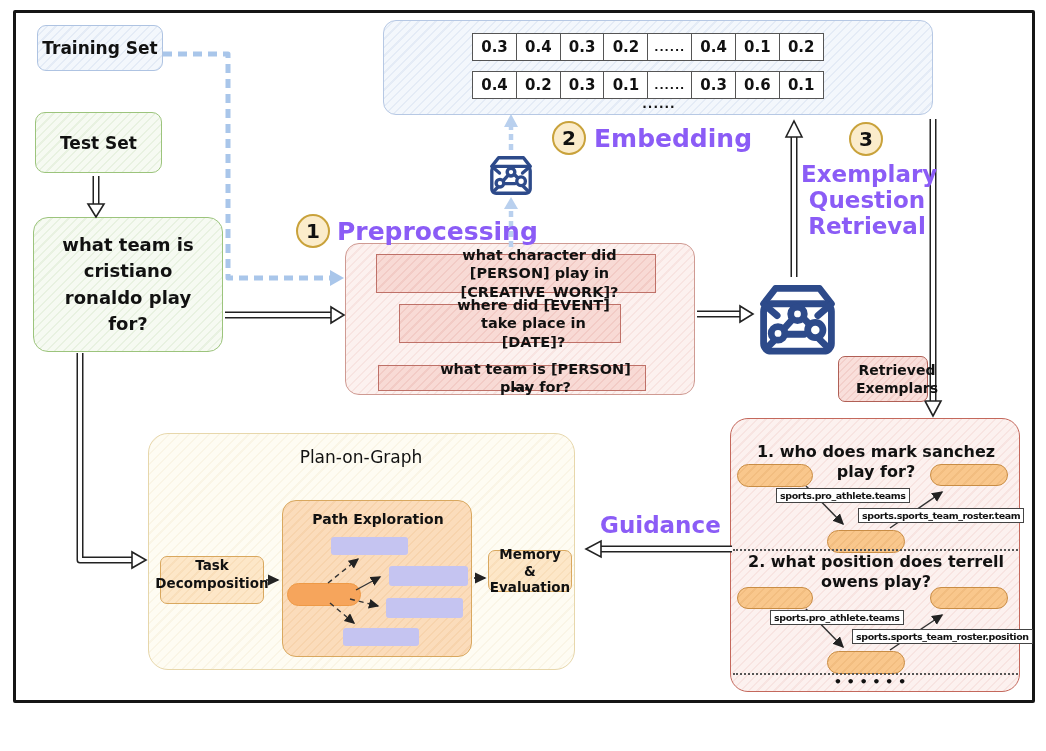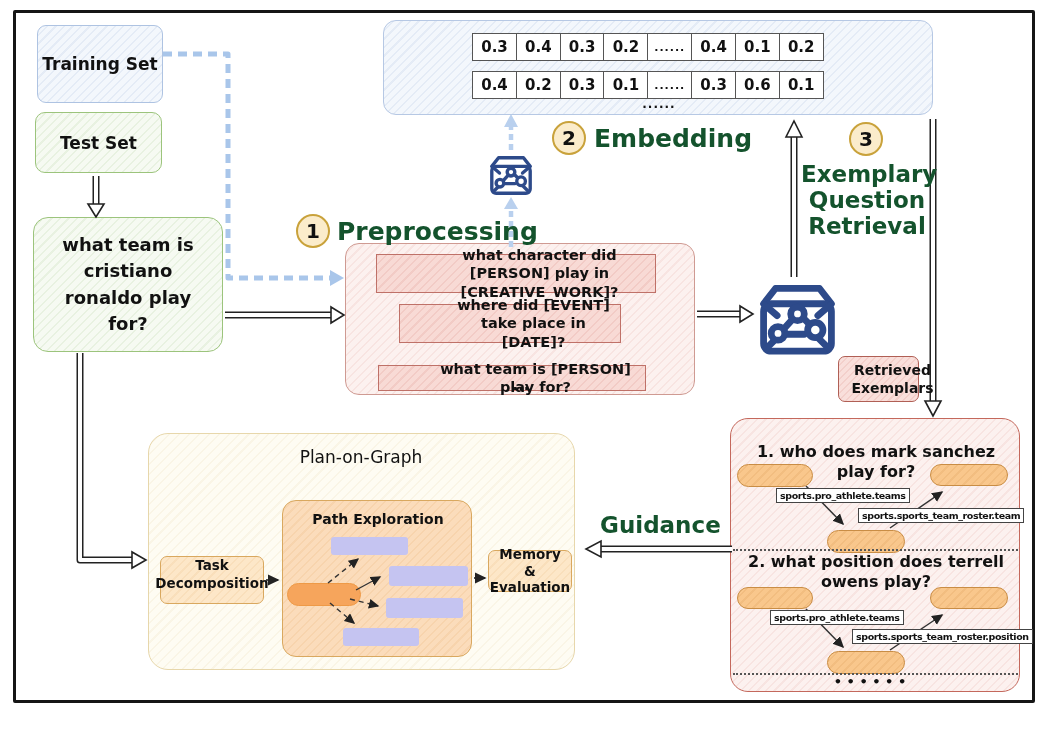--- a/index.html
+++ b/index.html
@@ -21,35 +21,35 @@
   .pink-inner{border:1.4px solid #bf7168;display:flex;align-items:center;justify-content:center;text-align:center;font-size:14.5px;font-weight:700;line-height:1.25;}
   .ex-box{border:1.8px solid #c4685c;border-radius:18px;}
   .tag{border:1.5px solid #b05f55;border-radius:7px;background-color:#f9dfdb;background-image:repeating-linear-gradient(135deg,rgba(200,95,85,.12) 0 1.5px,transparent 1.5px 5px);}
   .plan-outer{border:1.8px solid #e7d7ab;border-radius:20px;}
   .plan-small{border:1.5px solid #d9a85f;border-radius:7px;background-color:#fde7c8;background-image:repeating-linear-gradient(135deg,rgba(215,150,70,.10) 0 1.5px,transparent 1.5px 6px);display:flex;justify-content:center;text-align:center;font-weight:700;}
   .path-box{border:1.5px solid #d9a85f;border-radius:14px;}
   .orange-node{background:#f6a55c;border:1px solid #ee9a47;border-radius:12px;}
   .purple-rect{background:#c5c4f1;border-radius:3px;}
   .ex-node{border:1.4px solid #c98d45;border-radius:12px;}
   .num-circle{background:#fbeccb;border:2.5px solid #c9a23b;border-radius:50%;display:flex;align-items:center;justify-content:center;font-weight:700;font-size:20px;color:#111;z-index:12;}
-  .step-label{font-weight:700;color:#14532d;z-index:12;}
+  .step-label{font-weight:700;color:#8b5cf6;z-index:12;}
   .cell{width:43px;height:26px;border:1.2px solid #555;background:#fff;display:flex;align-items:center;justify-content:center;font-size:15px;font-weight:700;margin-right:-1.2px;}
   .cell.dots{font-size:11px;letter-spacing:1px;}
   .rel-label{background:#fff;border:1px solid #444;font-size:9.5px;font-weight:700;letter-spacing:-0.4px;padding:1px 3px;white-space:nowrap;z-index:11;}
   .dotted-sep{border-top:2.2px dotted #555;z-index:10;}
   .ctr{display:flex;align-items:center;justify-content:center;text-align:center;}
   svg.overlay{position:absolute;left:0;top:0;z-index:6;pointer-events:none;}
   .z10{z-index:10;}
 </style>
 </head>
 <body>
 
 <div class="abs frame" style="left:13px;top:10px;width:1022px;height:693px;"></div>
 
-<div class="abs hatch-blue box-blue ctr" style="left:37px;top:25px;width:126px;height:78px;font-size:17px;font-weight:700;text-align:center;">
+<div class="abs hatch-blue box-blue ctr" style="left:37px;top:25px;width:126px;height:46px;font-size:17px;font-weight:700;text-align:center;">
   <span>Training Set</span>
 </div>
 <div class="abs hatch-green box-green ctr" style="left:35px;top:112px;width:127px;height:61px;font-size:17px;font-weight:700;">
   <span>Test Set</span>
 </div>
 
 <div class="abs hatch-green box-green ctr" style="left:33px;top:217px;width:190px;height:135px;border-radius:15px;font-size:18px;font-weight:700;line-height:1.45;padding:0 8px;">
   <span>what team is cristiano ronaldo play for?</span>
 </div>
 
@@ -136,21 +136,21 @@
       <path d="M30,62 L48,42"></path>
         <path d="M56,44 L68,56"></path>
         <path d="M38,64 L58,64"></path>
       <circle cx="27" cy="63" r="8" fill="#fff"></circle>
       <circle cx="50" cy="40" r="8" fill="#fff"></circle>
       <circle cx="71" cy="59" r="9" fill="#fff"></circle>
     </g>
   </svg>
 </div>
 
-<div class="abs tag ctr z10" style="left:838px;top:356px;width:81px;height:46px;font-size:14px;font-weight:700;line-height:1.3;padding-left:28px;">
+<div class="abs tag ctr z10" style="left:838px;top:356px;width:90px;height:46px;font-size:14px;font-weight:700;line-height:1.3;padding-left:28px;">
   <span>Retrieved Exemplars</span>
 </div>
 
 <div class="abs hatch-pink ex-box" style="left:730px;top:418px;width:290px;height:274px;"></div>
 <div class="abs" style="left:740px;top:422px;width:272px;text-align:center;font-size:16px;font-weight:700;line-height:1.25;z-index:10;margin-top:20px;">1. who does mark sanchez play for?</div>
 <div class="abs hatch-node ex-node" style="left:737px;top:464px;width:76px;height:23px;z-index:9;"></div>
 <div class="abs hatch-node ex-node" style="left:930px;top:464px;width:78px;height:22px;z-index:9;"></div>
 <div class="abs hatch-node ex-node" style="left:827px;top:530px;width:78px;height:23px;z-index:9;"></div>
 <div class="abs rel-label" style="left:776px;top:488px;">sports.pro_athlete.teams</div>
 <div class="abs rel-label" style="left:858px;top:508px;">sports.sports_team_roster.team</div>

